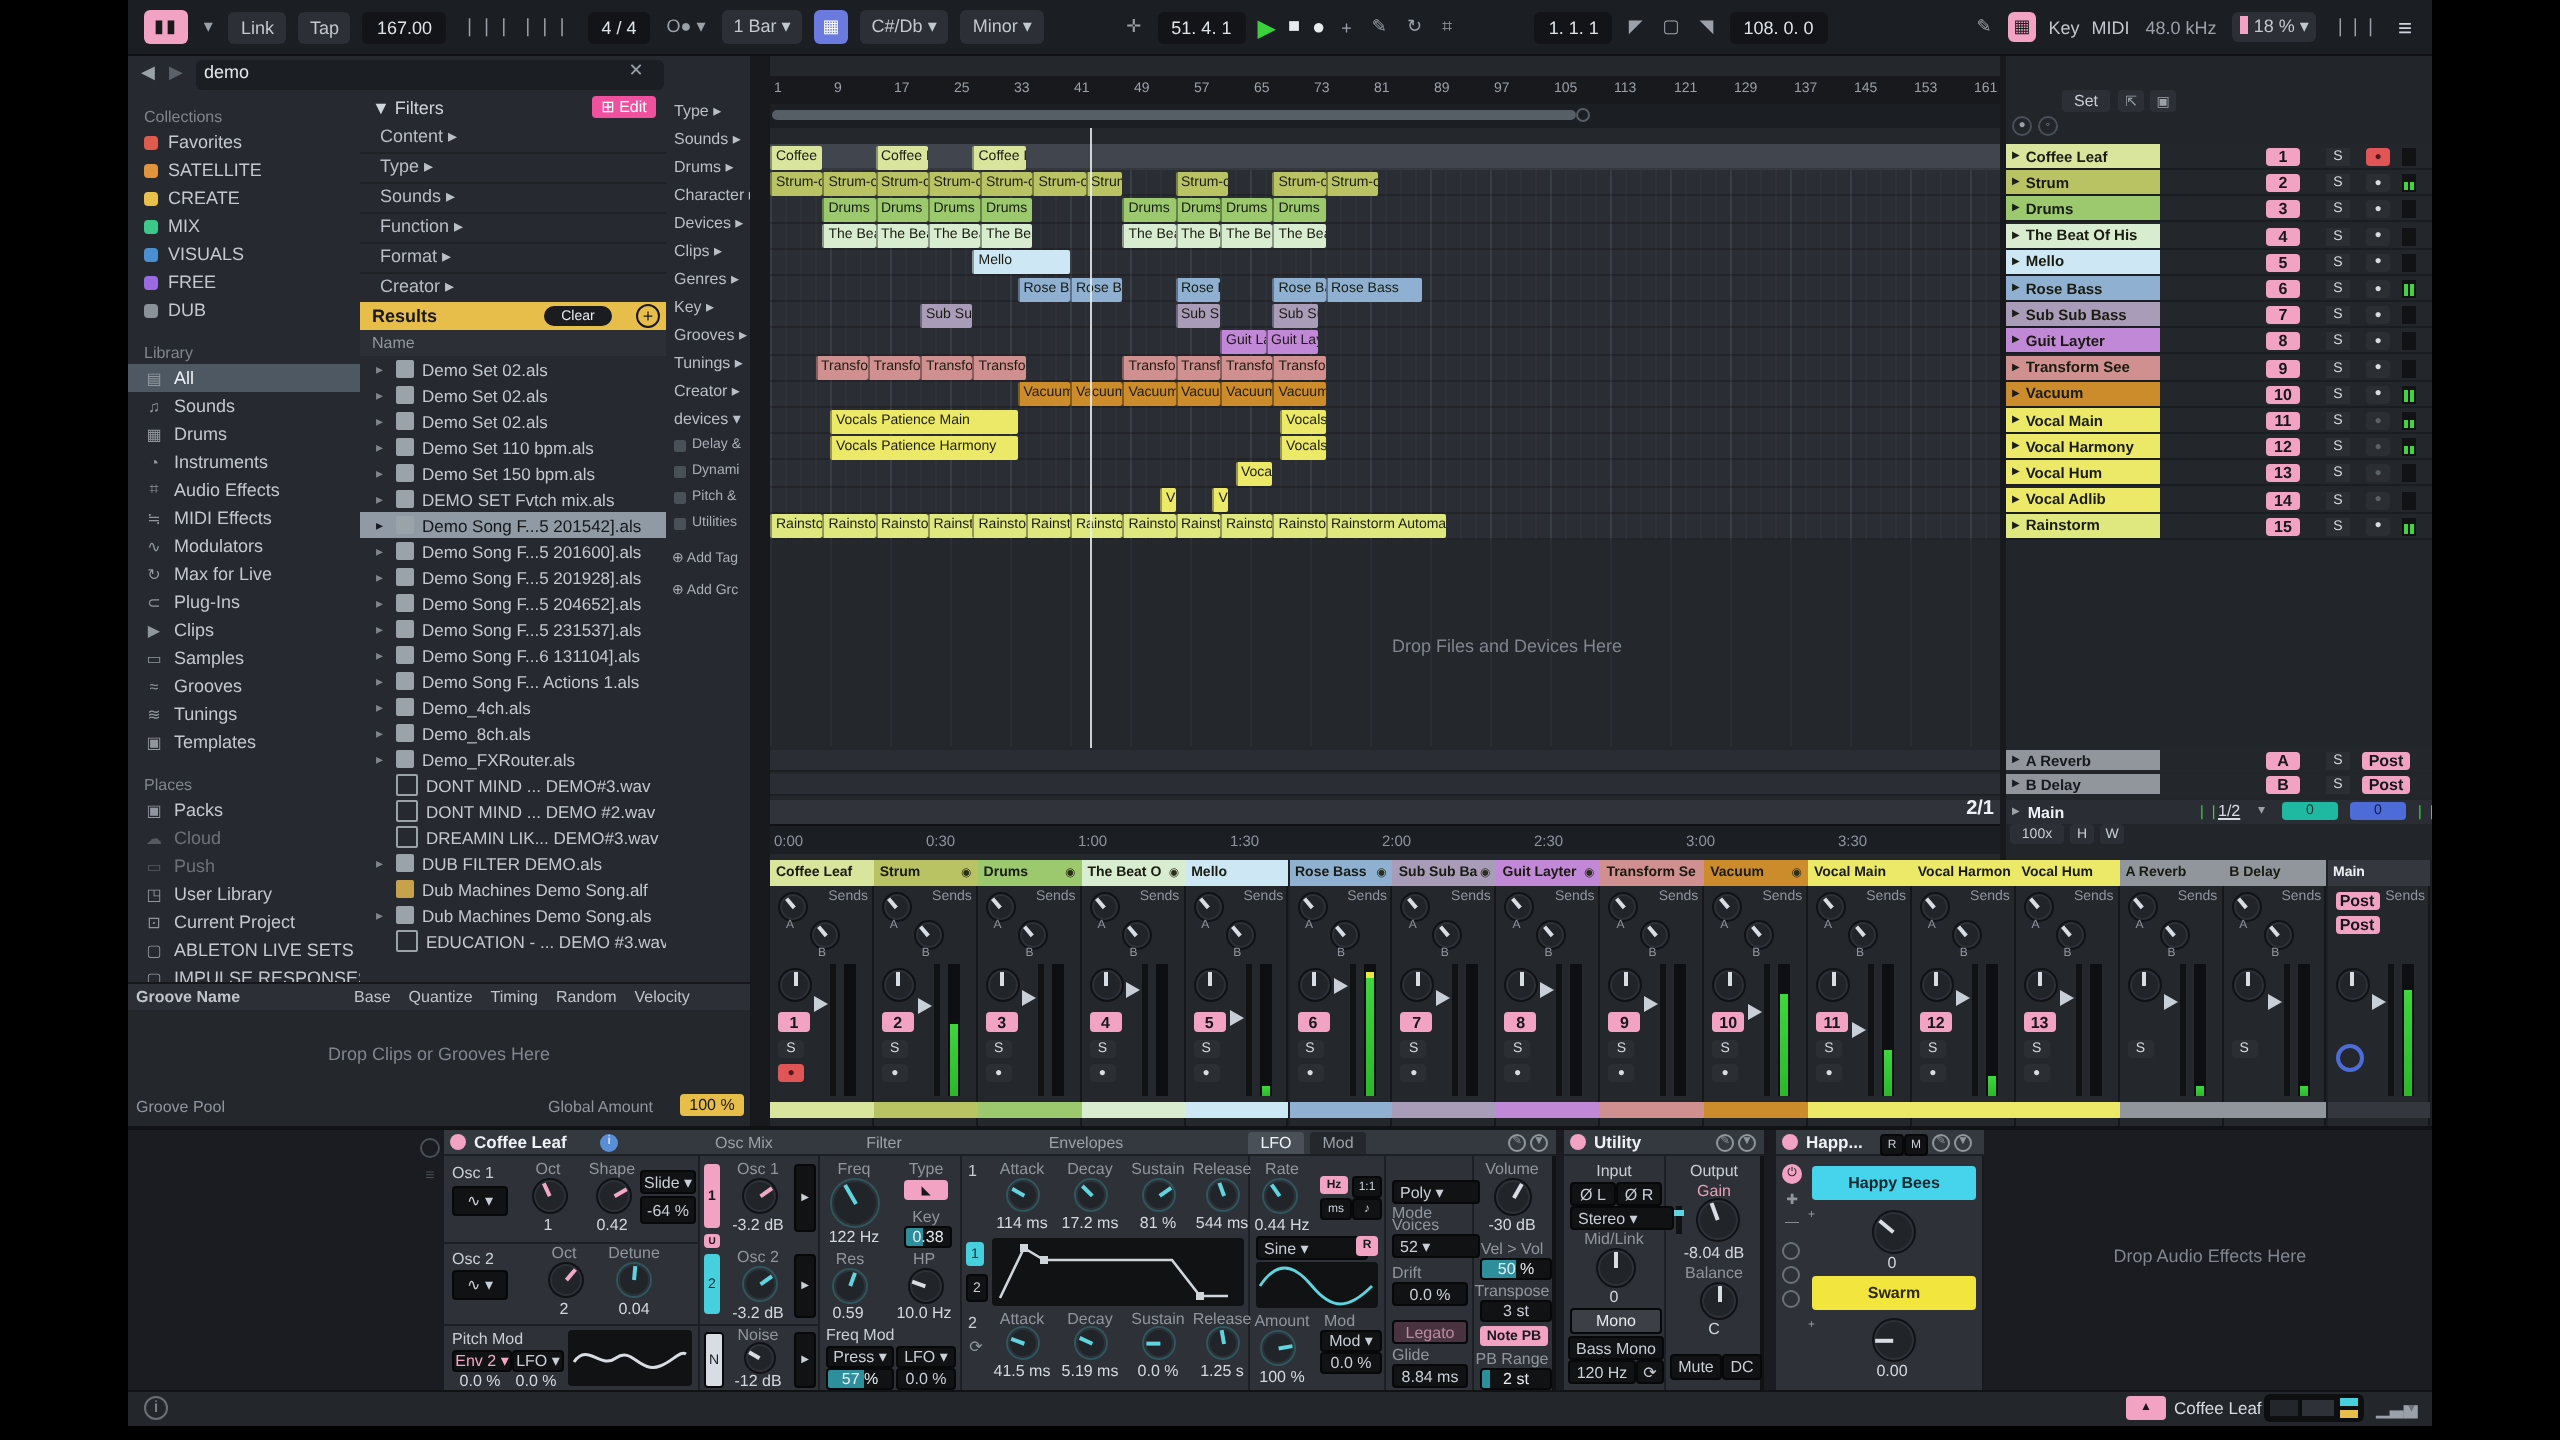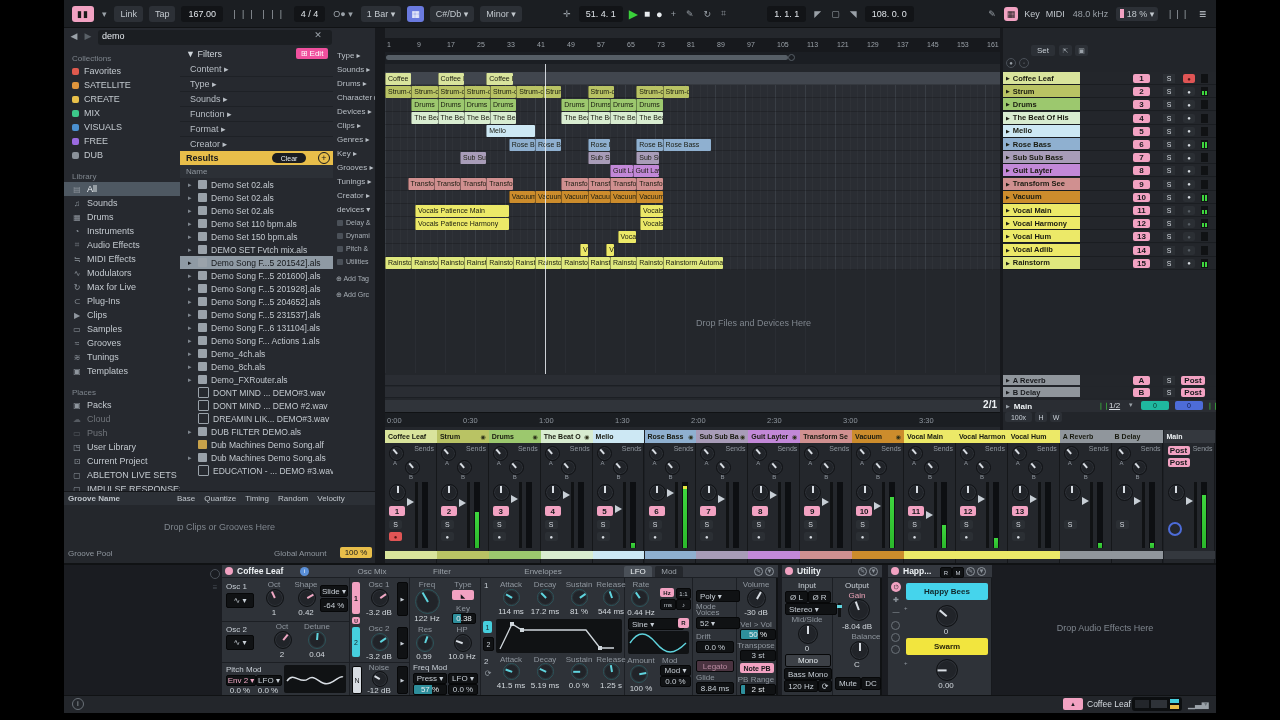--- a/index.html
+++ b/index.html
@@ -1414,38 +1414,38 @@
           <div style="position: absolute; left: 3px; top: 2px; width: 8px; height: 8px; background: rgb(242, 162, 194); border-radius: 50%;"></div>
           <div style="position: absolute; left: 15px; top: 1px; color: rgb(238, 242, 245); font-size: 8.5px; font-weight: bold;">Utility</div>
           <div style="position: absolute; left: 76px; top: 2px; width: 9px; height: 9px; border: 1px solid rgb(143, 150, 158); border-radius: 50%; box-sizing: border-box; color: rgb(143, 150, 158); font-size: 6px; text-align: center; line-height: 7px;">✎</div>
           <div style="position: absolute; left: 87px; top: 2px; width: 9px; height: 9px; border: 1px solid rgb(143, 150, 158); border-radius: 50%; box-sizing: border-box; color: rgb(143, 150, 158); font-size: 6px; text-align: center; line-height: 7px;">▼</div>
         </div>
         <div style="position: absolute; left: 50px; top: 13px; width: 1px; height: 117px; background: rgb(28, 31, 36);"></div>
         <div class="ct" style="position: absolute; left: 4px; top: 16px; width: 42px; text-align: center; color: rgb(200, 207, 214); font-size: 8px;">Input</div>
         <div class="bx" style="position: absolute; left: 3px; top: 26px; width: 21px; height: 10px;">Ø L</div>
         <div class="bx" style="position: absolute; left: 26px; top: 26px; width: 21px; height: 10px;">Ø R</div>
         <div class="bx" style="position: absolute; left: 3px; top: 38px; width: 44px; height: 10px; justify-content: space-between; padding: 0px 3px;">Stereo ▾</div>
-        <div class="lb" style="position: absolute; left: 3px; top: 50px; width: 44px; text-align: center;">Mid/Side</div>
+        <div class="lb" style="position: absolute; left: 3px; top: 50px; width: 44px; text-align: center;">Mid/Link</div>
         <div class="knob" style="position: absolute; left: 16px; top: 59px; width: 18px; height: 18px;">
           <i style="transform: rotate(0deg);"></i>
         </div>
         <div class="vl" style="position: absolute; left: 3px; top: 79px; width: 44px;">0</div>
         <div class="bx" style="position: absolute; left: 3px; top: 89px; width: 44px; height: 11px; background: rgb(60, 64, 70); color: rgb(227, 232, 236);">Mono</div>
         <div class="bx" style="position: absolute; left: 2px; top: 103px; width: 46px; height: 10px;">Bass Mono</div>
         <div class="bx" style="position: absolute; left: 2px; top: 115px; width: 32px; height: 10px;">120 Hz</div>
         <div class="bx" style="position: absolute; left: 36px; top: 115px; width: 12px; height: 10px;">⟳</div>
         <div class="ct" style="position: absolute; left: 54px; top: 16px; width: 42px; text-align: center; color: rgb(200, 207, 214); font-size: 8px;">Output</div>
         <div class="lb" style="position: absolute; left: 56px; top: 26px; width: 38px; text-align: center; color: rgb(232, 160, 180);">Gain</div>
         <div style="position: absolute; left: 56px; top: 38px; width: 3px; height: 14px; background: rgb(16, 18, 20);"></div>
         <div style="position: absolute; left: 55px; top: 40px; width: 5px; height: 3px; background: rgb(95, 212, 222);"></div>
         <div class="knob" style="position: absolute; left: 66px; top: 34px; width: 20px; height: 20px;">
           <i style="transform: rotate(-20deg);"></i>
         </div>
         <div class="vl" style="position: absolute; left: 52px; top: 57px; width: 46px;">-8.04 dB</div>
-        <div class="lb" style="position: absolute; left: 52px; top: 67px; width: 64px; text-align: center;">Balance</div>
+        <div class="lb" style="position: absolute; left: 52px; top: 67px; width: 46px; text-align: center;">Balance</div>
         <div class="knob" style="position: absolute; left: 68px; top: 76px; width: 17px; height: 17px;">
           <i style="transform: rotate(0deg);"></i>
         </div>
         <div class="vl" style="position: absolute; left: 52px; top: 95px; width: 46px;">C</div>
         <div class="bx" style="position: absolute; left: 53px; top: 112px; width: 24px; height: 11px;">Mute</div>
         <div class="bx" style="position: absolute; left: 79px; top: 112px; width: 18px; height: 11px;">DC</div>
       </div>
       <div style="position: absolute; left: 824px; top: 0px; width: 104px; height: 130px; background: rgb(46, 50, 56); border-right: 1px solid rgb(23, 25, 29); box-sizing: border-box;">
         <div style="position: absolute; left: 0px; top: 0px; width: 104px; height: 13px; background: rgb(52, 56, 63); border-bottom: 1px solid rgb(28, 31, 36); box-sizing: border-box;">
           <div style="position: absolute; left: 3px; top: 2px; width: 8px; height: 8px; background: rgb(242, 162, 194); border-radius: 50%;"></div>

